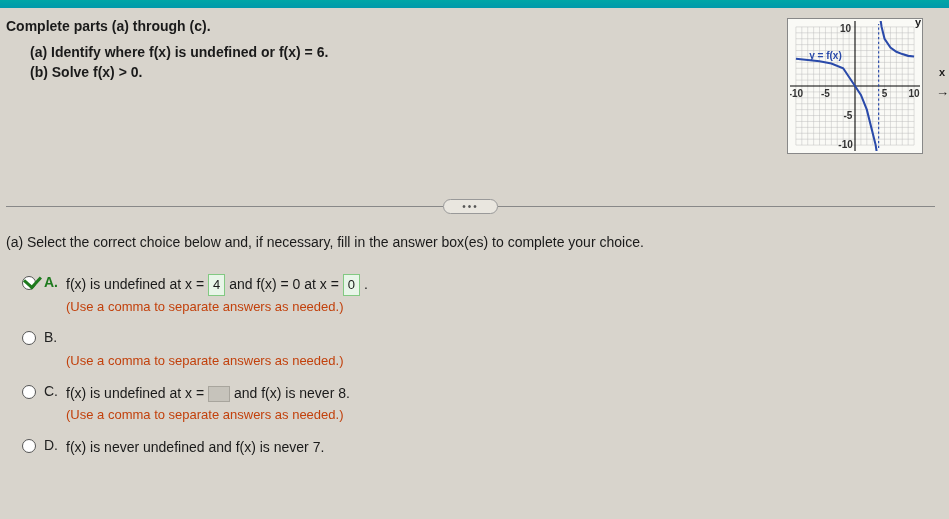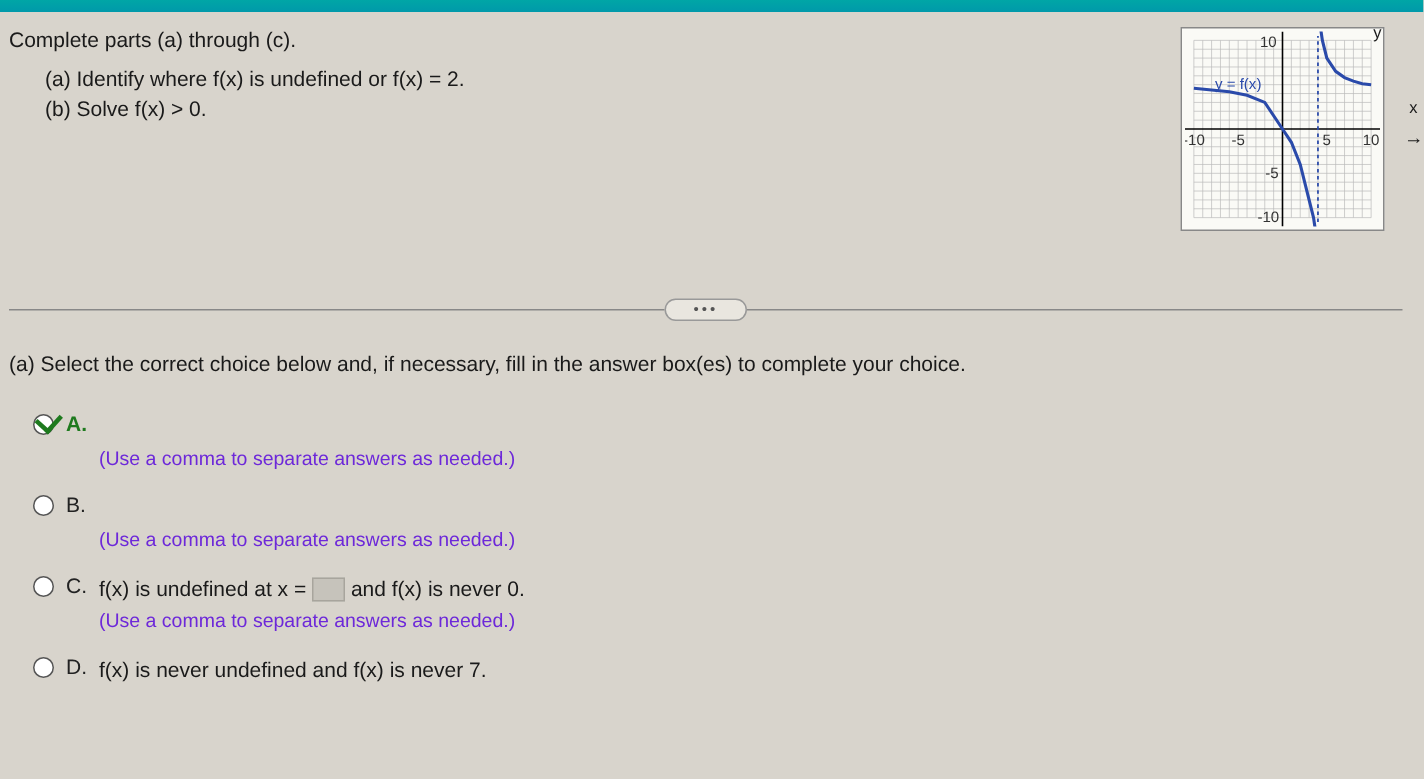--- a/index.html
+++ b/index.html
@@ -16,20 +16,21 @@
     height: 8px;
     background: linear-gradient(to bottom, #00a6a6, #0099aa);
   }
   .content {
     padding: 10px 14px 0 6px;
     position: relative;
   }
   .prompt-top {
     display: flex;
     align-items: flex-start;
+    font-weight: bold;
   }
   .prompt-left { flex: 1; }
   .intro { margin-bottom: 8px; }
   .parts { padding-left: 24px; line-height: 1.45; }
   .graph-wrap {
     width: 148px;
     margin-left: 10px;
     position: relative;
   }
   .graph-border {
@@ -100,34 +101,34 @@
     font-size: 13px;
     text-align: center;
   }
   .ans-blank {
     display: inline-block;
     width: 22px; height: 16px;
     background: #c6c3bb;
     border: 1px solid #a8a59d;
     vertical-align: middle;
   }
-  .hint { font-size: 13px; color: #6d28d9; }
+  .hint { font-size: 13px; color: #c2410c; }
 </style>
 </head>
 <body>
 
 <div class="topbar"></div>
 
 <div class="content">
 
   <div class="prompt-top">
     <div class="prompt-left">
       <div class="intro">Complete parts (a) through (c).</div>
       <div class="parts">
-        <div>(a) Identify where f(x) is undefined or f(x) = 2.</div>
+        <div>(a) Identify where f(x) is undefined or f(x) = 6.</div>
         <div>(b) Solve f(x) &gt; 0.</div>
       </div>
     </div>
 
     <div class="graph-wrap">
       <span class="axis-lbl-y">y</span>
       <span class="axis-lbl-x">x</span>
       <span class="arrow-x">→</span>
       <div class="graph-border">
         <svg class="graph" width="130" height="130" viewBox="-11 -11 22 22">
@@ -201,39 +202,39 @@
     <div class="hr"></div>
   </div>
 
   <div class="qa">
     <div class="qa-prompt">(a) Select the correct choice below and, if necessary, fill in the answer box(es) to complete your choice.</div>
 
     <div class="choice">
       <div class="radio checked"></div>
       <div class="choice-letter sel">A.</div>
       <div class="choice-body">
+        <span><span>f(x) is undefined at x = </span><span class="ans-filled">4</span><span> and f(x) = 0 at x = </span><span class="ans-filled">0</span><span> .</span></span><br>
+        <span class="hint">(Use a comma to separate answers as needed.)</span>
+      </div>
+    </div>
+
+    <div class="choice">
+      <div class="radio"></div>
+      <div class="choice-letter">B.</div>
+      <div class="choice-body">
         <br>
         <span class="hint">(Use a comma to separate answers as needed.)</span>
       </div>
     </div>
 
     <div class="choice">
       <div class="radio"></div>
-      <div class="choice-letter">B.</div>
-      <div class="choice-body">
-        <br>
-        <span class="hint">(Use a comma to separate answers as needed.)</span>
-      </div>
-    </div>
-
-    <div class="choice">
-      <div class="radio"></div>
       <div class="choice-letter">C.</div>
       <div class="choice-body">
-        <span><span>f(x) is undefined at x = </span><span class="ans-blank"></span><span> and f(x) is never 0.</span></span><br>
+        <span><span>f(x) is undefined at x = </span><span class="ans-blank"></span><span> and f(x) is never 8.</span></span><br>
         <span class="hint">(Use a comma to separate answers as needed.)</span>
       </div>
     </div>
 
     <div class="choice">
       <div class="radio"></div>
       <div class="choice-letter">D.</div>
       <div class="choice-body">
         <span>f(x) is never undefined and f(x) is never 7.</span>
       </div>

